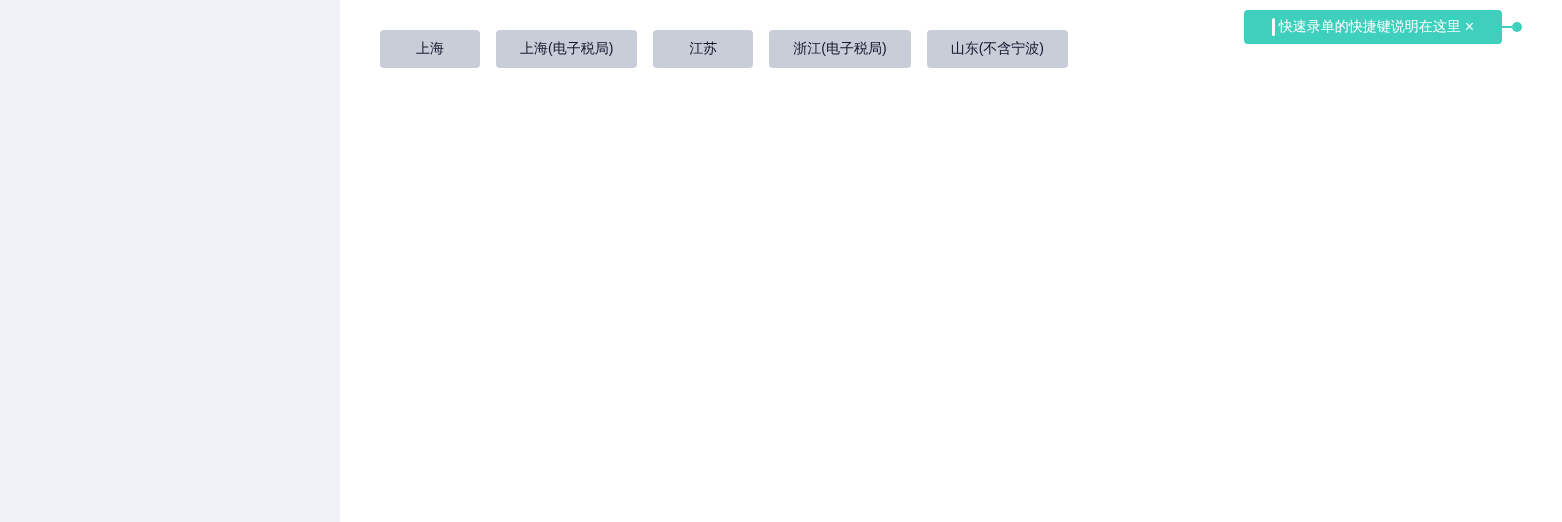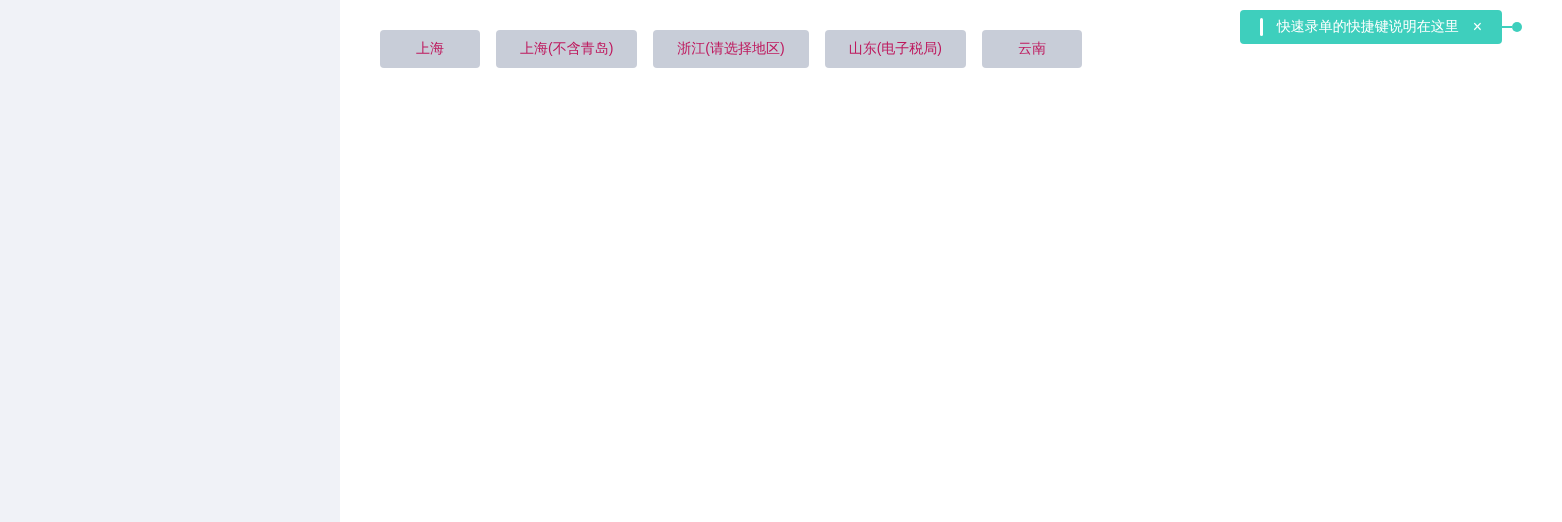--- a/index.html
+++ b/index.html
@@ -44,44 +44,43 @@
     }
 
     .region-buttons {
       display: flex;
       flex-wrap: wrap;
       gap: 16px;
     }
 
     .region-btn {
       background: #c8cdd8;
-      color: #be185d;
+      color: #0f172a;
       border: none;
       border-radius: 4px;
       padding: 10px 24px;
       font-size: 14px;
       cursor: pointer;
       min-width: 100px;
       text-align: center;
       transition: background 0.2s;
     }
 
     
     .tooltip-banner {
       position: absolute;
       top: 10px;
       right: 60px;
       background: #3ecfbd;
       color: #fff;
-      padding: 8px 20px;
+      padding: 8px 28px;
       border-radius: 4px;
       font-size: 14px;
       display: flex;
       align-items: center;
-      gap: 10px;
       white-space: nowrap;
     }
 
     .tooltip-banner::before {
       content: '';
       display: inline-block;
       width: 3px;
       height: 18px;
       background: #fff;
       border-radius: 2px;
@@ -116,24 +115,24 @@
     }
   </style>
 </head>
 <body>
 
 <div class="sidebar"></div>
 
 <div class="main-content">
   <div class="region-buttons" id="region-buttons-container">
       <button class="region-btn">上海</button>
-      <button class="region-btn">上海(不含青岛)</button>
-      <button class="region-btn">浙江(请选择地区)</button>
-      <button class="region-btn">山东(电子税局)</button>
-      <button class="region-btn">云南</button>
+      <button class="region-btn">上海(电子税局)</button>
+      <button class="region-btn">江苏</button>
+      <button class="region-btn">浙江(电子税局)</button>
+      <button class="region-btn">山东(不含宁波)</button>
     </div>
 </div>
 
 <div class="tooltip-banner">
   <span>快速录单的快捷键说明在这里</span>
   <span class="tooltip-close">×</span>
 </div>
 <div class="tooltip-line"></div>
 <div class="tooltip-dot"></div>
 

